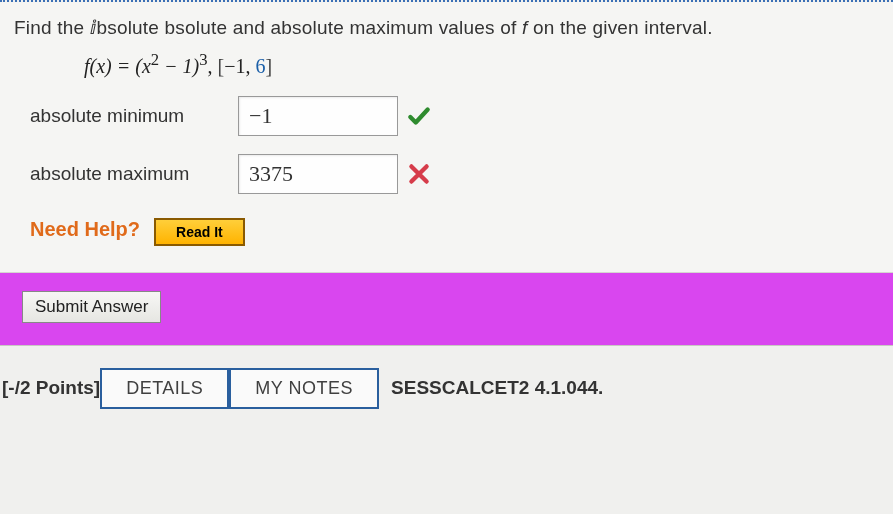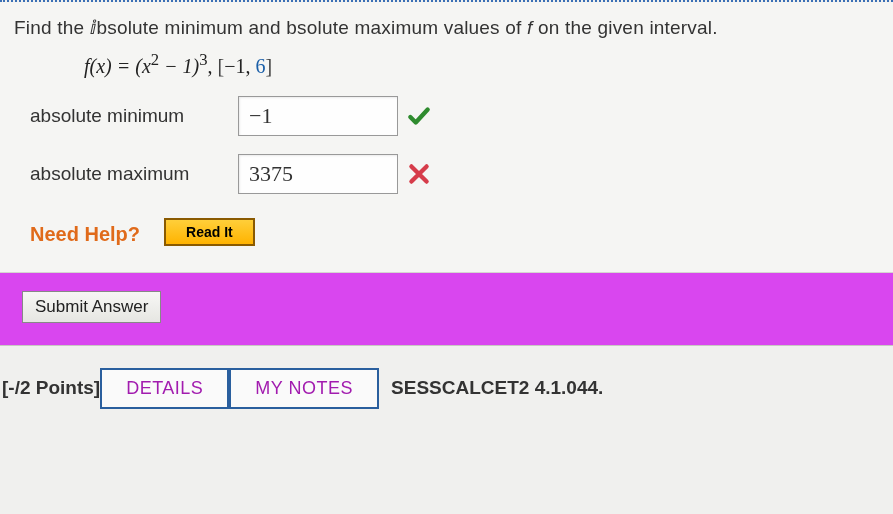--- a/index.html
+++ b/index.html
@@ -60,22 +60,22 @@
     font-family: 'Times New Roman', serif;
     font-size: 22px;
     color: #333;
     padding: 4px 10px;
     line-height: 30px;
   }
   .mark { width: 26px; height: 26px; }
   .help-row {
     margin: 24px 0 8px 16px;
     display: flex;
-    align-items: flex-end;
-    gap: 24px;
+    align-items: flex-start;
+    gap: 14px;
   }
   .help-label {
     color: #e06a1a;
     font-weight: bold;
     font-size: 20px;
   }
   .read-it {
     background: linear-gradient(#ffcf3a, #ffb300);
     border: 2px solid #8a5a00;
     color: #000;
@@ -102,21 +102,21 @@
     align-items: center;
     padding: 22px 0 0 2px;
   }
   .points {
     font-weight: bold;
     font-size: 19px;
     color: #333;
   }
   .box-btn {
     border: 2px solid #2a5f9e;
-    color: #a21caf;
+    color: #404040;
     background: #fafafa;
     font-size: 18px;
     padding: 8px 24px;
     cursor: pointer;
     letter-spacing: 0.5px;
   }
   .ref {
     font-weight: bold;
     font-size: 19px;
     color: #333;
@@ -124,21 +124,21 @@
   }
 </style>
 </head>
 <body>
 
 <div class="top-border"></div>
 
 <div class="question-area">
 
   <div class="prompt">
-    <span>Find the </span><span style="font-family:serif;">ⅈ</span><span>bsolute minimum and bsolute maximum values of </span><span class="fi">f</span><span> on the given interval.</span>
+    <span>Find the </span><span style="font-family:serif;">ⅈ</span><span>bsolute bsolute and absolute maximum values of </span><span class="fi">f</span><span> on the given interval.</span>
   </div>
 
   <div class="formula">
     <span>f(x) = (x</span><sup class="norm">2</sup><span> − 1)</span><sup class="norm">3</sup><span class="norm">,   </span><span class="brack">[</span><span class="norm">−1</span><span class="norm">, </span><span class="six">6</span><span class="brack">]</span>
   </div>
 
   <div class="answer-row">
     <div class="label">absolute minimum</div>
     <div class="answer-box">−1</div>
     <svg class="mark" viewBox="0 0 24 24">

